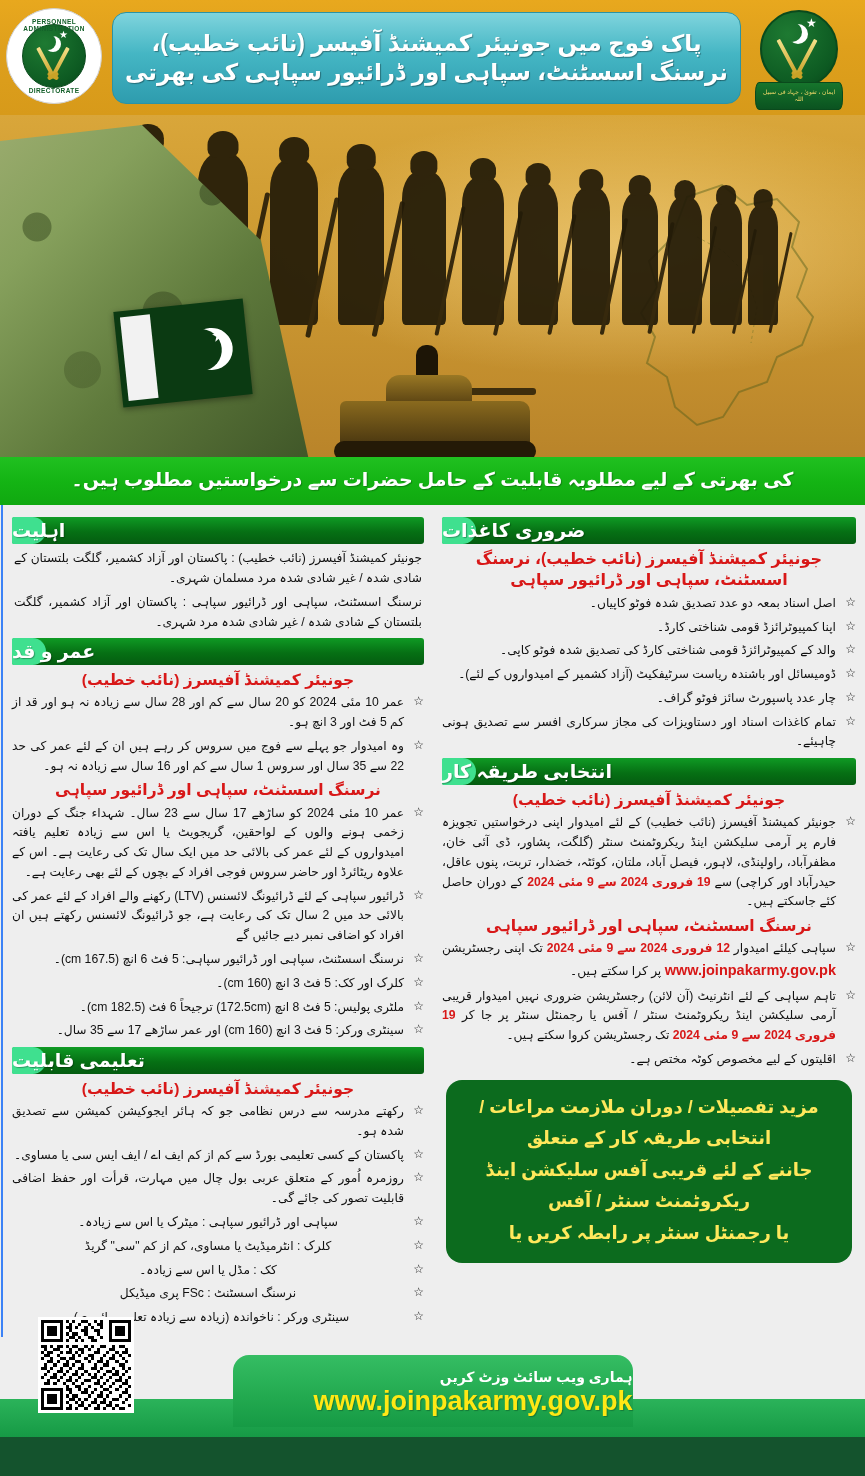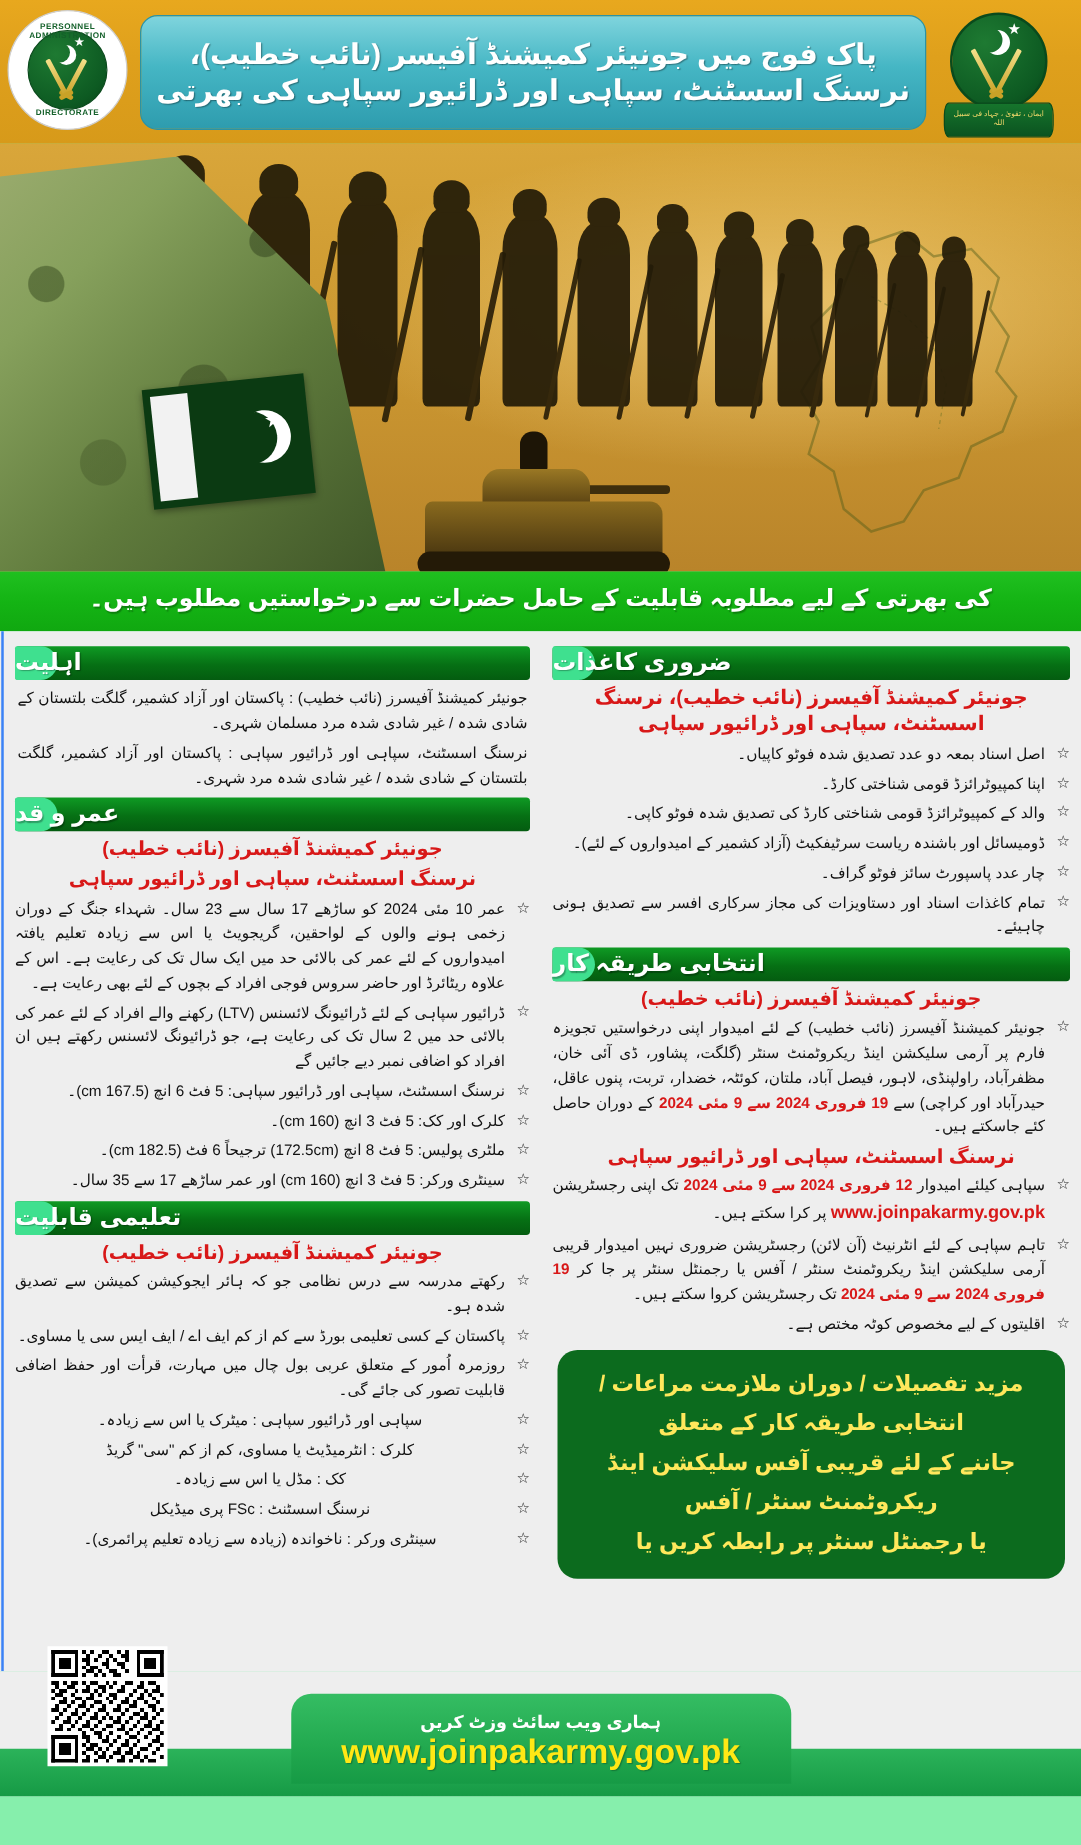--- a/index.html
+++ b/index.html
@@ -10,21 +10,21 @@
     height: 1476px;
     background: #ffffff;
     font-family: "Liberation Sans", "DejaVu Sans", sans-serif;
     overflow: hidden;
   }
 
   .poster {
     position: relative;
     width: 865px;
     height: 1476px;
-    background: #86efac;
+    background: #14532d;
     overflow: hidden;
   }
 
   
   .header {
     position: relative;
     height: 115px;
     background: linear-gradient(180deg, #e8a81e 0%, #dfa01c 40%, #d79a1a 100%);
     display: flex;
     align-items: center;
@@ -368,21 +368,21 @@
     background: linear-gradient(180deg, #2bb35a, #169a45);
   }
   .footer-pill {
     position: absolute;
     left: 50%; transform: translateX(-50%);
     bottom: 10px;
     width: 400px; height: 72px;
     background: linear-gradient(180deg, #35bd63 0%, #22a94f 60%, #169a45 100%);
     border-radius: 16px 16px 0 0;
     display: flex; flex-direction: column;
-    align-items: center; justify-content: center;
+    align-items: flex-start; justify-content: center;
     padding-top: 4px;
   }
   .footer-visit {
     color: #ffffff; font-size: 14px; font-weight: bold; line-height: 1.2;
   }
   .footer-url {
     color: #ffe815; font-size: 27px; font-weight: bold;
     direction: ltr; unicode-bidi: embed; line-height: 1.15;
     text-shadow: 1px 1px 1px rgba(0,0,0,.25);
   }
@@ -521,20 +521,24 @@
       <div class="sec-head">
         <span class="sec-head-text">اہلیت</span>
       </div>
       <div class="para">جونیئر کمیشنڈ آفیسرز (نائب خطیب) : پاکستان اور آزاد کشمیر، گلگت بلتستان کے شادی شدہ / غیر شادی شدہ مرد مسلمان شہری۔</div>
       <div class="para">نرسنگ اسسٹنٹ، سپاہی اور ڈرائیور سپاہی :  پاکستان اور آزاد کشمیر، گلگت بلتستان کے شادی شدہ / غیر شادی شدہ مرد شہری۔</div>
 
       <div class="sec-head">
         <span class="sec-head-text">عمر و قد</span>
       </div>
       <div class="sub-head">جونیئر کمیشنڈ آفیسرز (نائب خطیب)</div>
+      <ul class="bullets">
+        <li>عمر 10 مئی 2024 کو 20 سال سے کم اور 28 سال سے زیادہ نہ ہو اور قد از کم 5 فٹ اور 3 انچ ہو۔</li>
+        <li>وہ امیدوار جو پہلے سے فوج میں سروس کر رہے ہیں ان کے لئے عمر کی حد 22 سے 35 سال اور سروس 1 سال سے کم اور 16 سال سے زیادہ نہ ہو۔</li>
+      </ul>
       <div class="sub-head">نرسنگ اسسٹنٹ، سپاہی اور ڈرائیور سپاہی</div>
       <ul class="bullets">
         <li>عمر 10 مئی 2024 کو ساڑھے 17 سال سے 23 سال۔ شہداء جنگ کے دوران زخمی ہونے والوں کے لواحقین، گریجویٹ یا اس سے زیادہ تعلیم یافتہ امیدواروں کے لئے عمر کی بالائی حد میں ایک سال تک کی رعایت ہے۔ اس کے علاوہ ریٹائرڈ اور حاضر سروس فوجی افراد کے بچوں کے لئے بھی رعایت ہے۔</li>
         <li>ڈرائیور سپاہی کے لئے ڈرائیونگ لائسنس (LTV) رکھنے والے افراد کے لئے عمر کی بالائی حد میں 2 سال تک کی رعایت ہے، جو ڈرائیونگ لائسنس رکھتے ہیں ان افراد کو اضافی نمبر دیے جائیں گے</li>
         <li>نرسنگ اسسٹنٹ، سپاہی اور ڈرائیور سپاہی: 5 فٹ 6 انچ (167.5 cm)۔</li>
         <li>کلرک اور کک: 5 فٹ 3 انچ (160 cm)۔</li>
         <li>ملٹری پولیس: 5 فٹ 8 انچ (172.5cm) ترجیحاً 6 فٹ (182.5 cm)۔</li>
         <li>سینٹری ورکر: 5 فٹ 3 انچ (160 cm) اور عمر ساڑھے 17 سے 35 سال۔</li>
       </ul>
 

